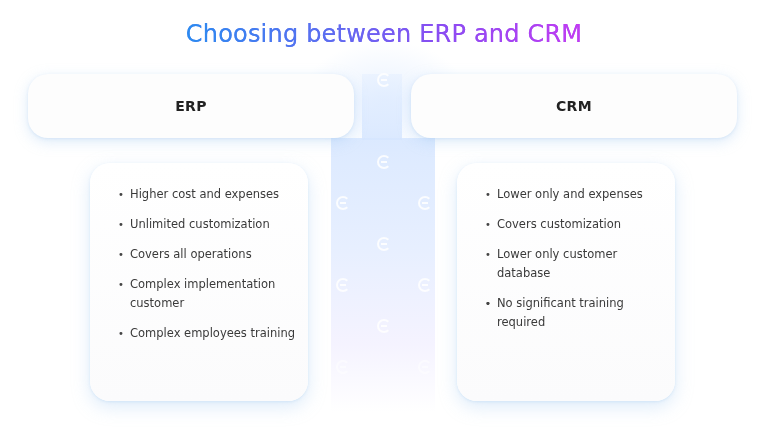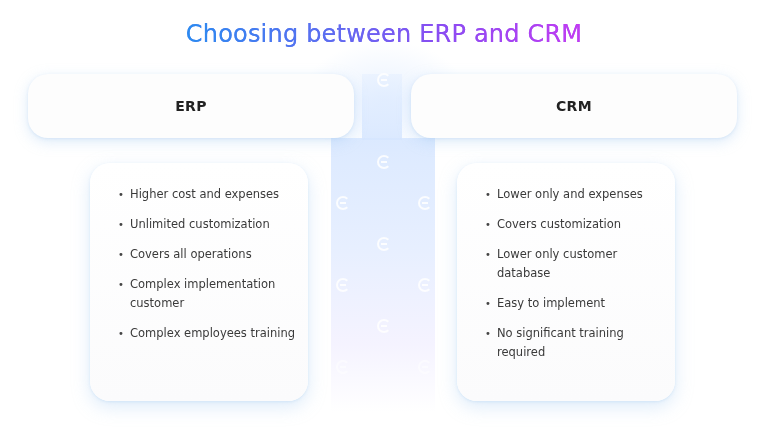--- a/index.html
+++ b/index.html
@@ -169,16 +169,16 @@
 
 <div class="header-card" style="left:403px;margin-left:8px;">
   <span class="label">CRM</span>
 </div>
 
 <div class="list-card" style="left:457px;">
   <ul>
     <li><span class="dot">•</span><span>Lower only and expenses</span></li>
     <li><span class="dot">•</span><span>Covers customization</span></li>
     <li><span class="dot">•</span><span>Lower only customer database</span></li>
-    <li><span class="dot">•</span><span>Easy to implement</span></li>
+    <li><span class="dot">•</span></li>
     <li><span class="dot">•</span><span>No significant training required</span></li>
   </ul>
 </div>
 
 </body></html>

